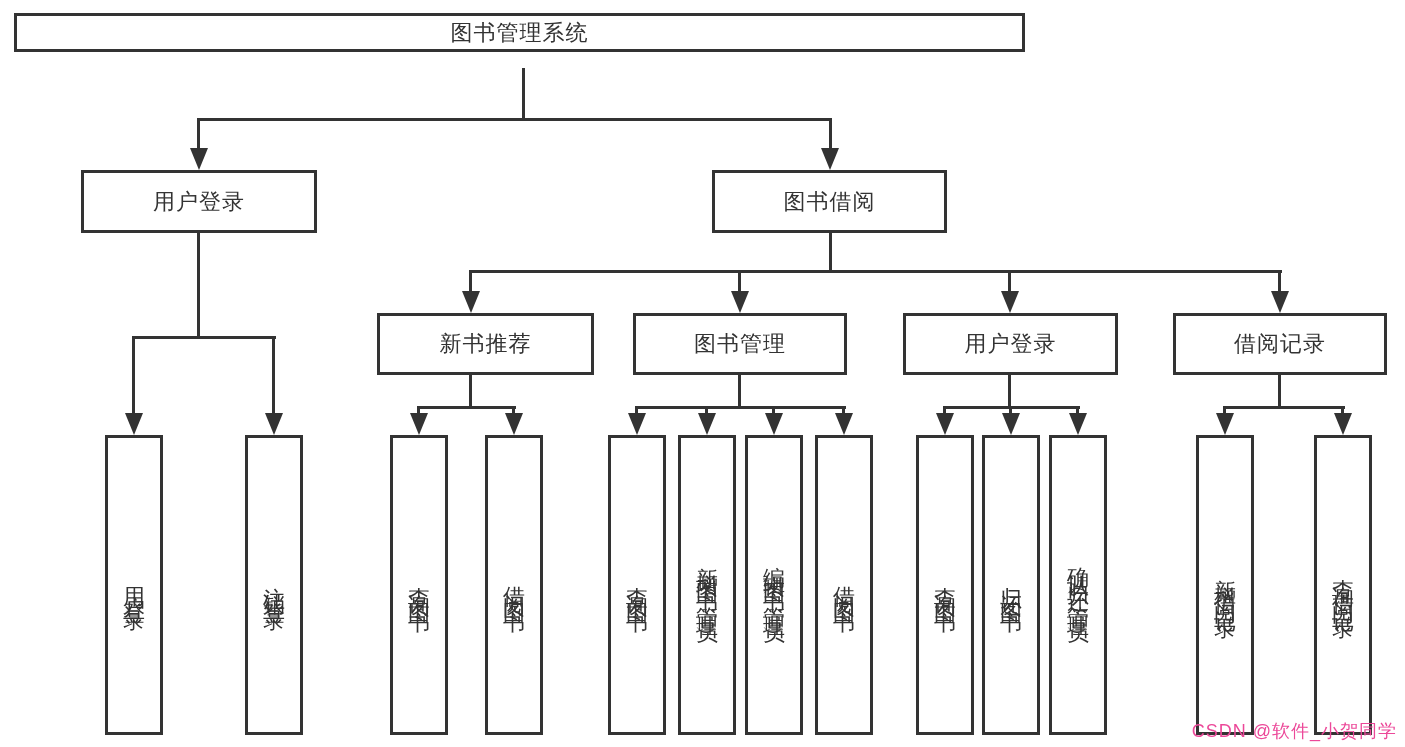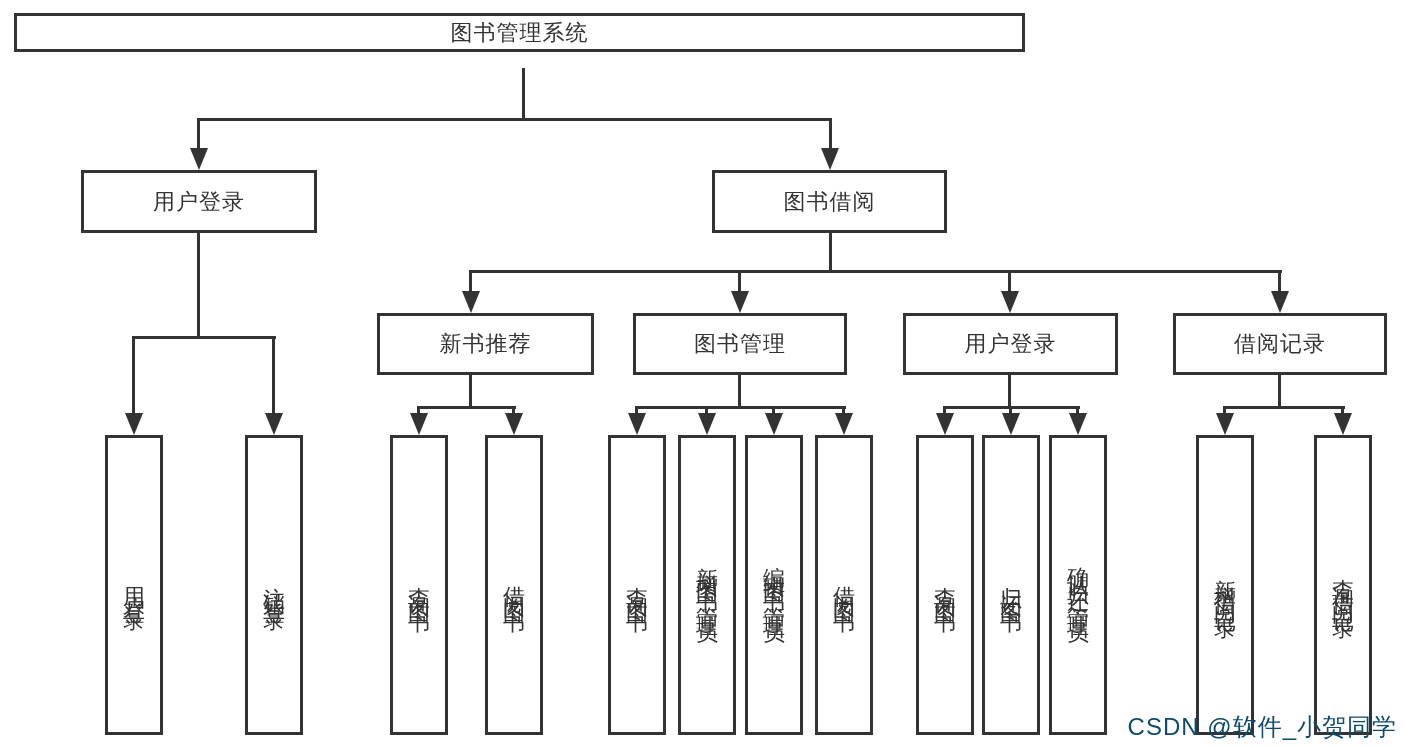--- a/index.html
+++ b/index.html
@@ -49,22 +49,22 @@
   .vl{position:absolute;width:3px;background:var(--line);}
   .arr{
     position:absolute;width:0;height:0;
     border-left:9px solid transparent;
     border-right:9px solid transparent;
     border-top:22px solid var(--line);
   }
   .watermark{
     position:absolute;
     right:8px;bottom:4px;
-    font-size:24px;
-    color:#0c4a6e;
+    font-size:18px;
+    color:#ec4899;
     z-index:20;
     letter-spacing:1px;
     white-space:nowrap;
   }
 </style>
 </head>
 <body>
 
 <div class="stage">
 

